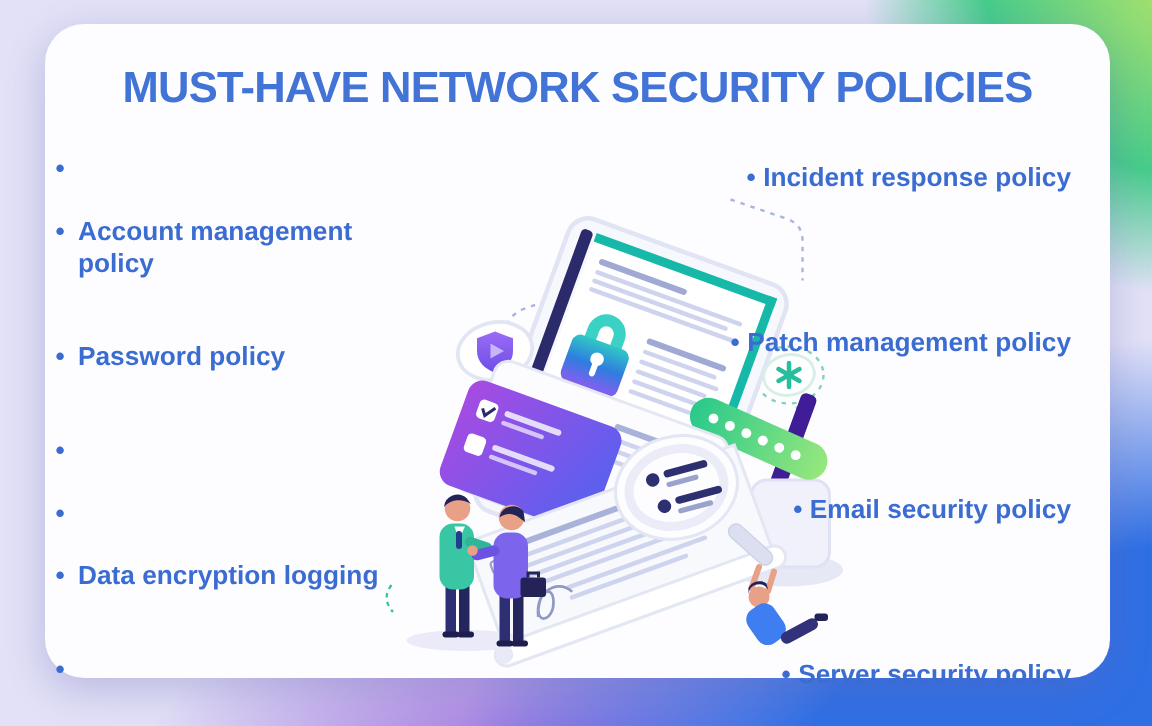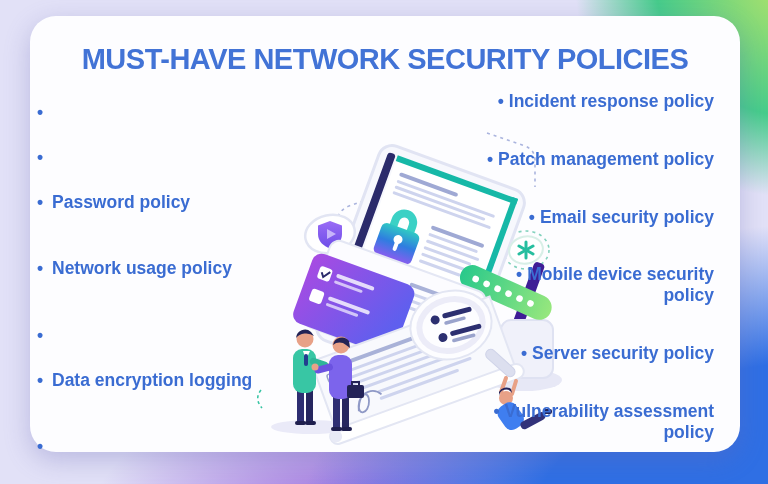--- a/index.html
+++ b/index.html
@@ -19,21 +19,21 @@
   }
   .title{
     position:absolute;left:0;top:27px;width:100%;text-align:center;
     font-size:29px;font-weight:bold;color:#4273d6;letter-spacing:-0.5px;margin:0;
   }
   ul.col{list-style:none;margin:0;padding:0;position:absolute;display:flex;flex-direction:column;justify-content:space-between;}
   ul.col li{font-size:17.5px;line-height:21px;font-weight:bold;color:#3a6cd2;}
   .col-left{left:7px;top:86px;width:216px;height:334px;}
   .col-left li{position:relative;padding-left:15px;}
   .col-left .b{position:absolute;left:0;top:0;}
-  .col-right{right:26px;top:75px;width:244px;height:352px;align-items:flex-end;text-align:right;}
+  .col-right{right:26px;top:92px;width:244px;height:352px;align-items:flex-end;}
   .col-right .b{margin-right:5px;}
   .illus{position:absolute;left:195px;top:79px;z-index:0;}
   .cols{position:relative;z-index:2;}
 </style>
 </head>
 <body>
 
 <div class="stage">
   <div class="card">
 
@@ -228,31 +228,29 @@
           <path d="M108 250 a9 9 0 0 1 16 -4 l1 7 l-4 -3 a10 10 0 0 0 -13 0 z" fill="#232355"></path>
           <rect x="122" y="290" width="17" height="13" rx="2" fill="#232358"></rect>
           <path d="M127 290 v-3 h7 v3" stroke="#232358" stroke-width="2" fill="none"></path>
         </g>
       </g>
     </svg>
 
     <div class="cols">
       <ul class="col col-left">
         <li><span class="b">•</span></li>
-        <li><span class="b">•</span></li>
+        <li><span class="b">•</span><span>Account management policy</span></li>
         <li><span class="b">•</span><span>Password policy</span></li>
-        <li><span class="b">•</span><span>Network usage policy</span></li>
+        <li><span class="b">•</span></li>
         <li><span class="b">•</span></li>
         <li><span class="b">•</span><span>Data encryption logging</span></li>
         <li><span class="b">•</span></li>
       </ul>
       <ul class="col col-right">
         <li><span class="b">•</span><span>Incident response policy</span></li>
         <li><span class="b">•</span><span>Patch management policy</span></li>
         <li><span class="b">•</span><span>Email security policy</span></li>
-        <li><span class="b">•</span><span>Mobile device security policy</span></li>
         <li><span class="b">•</span><span>Server security policy</span></li>
-        <li><span class="b">•</span><span>Vulnerability assessment policy</span></li>
       </ul>
     </div>
 
   </div>
 </div>
 
 </body></html>

